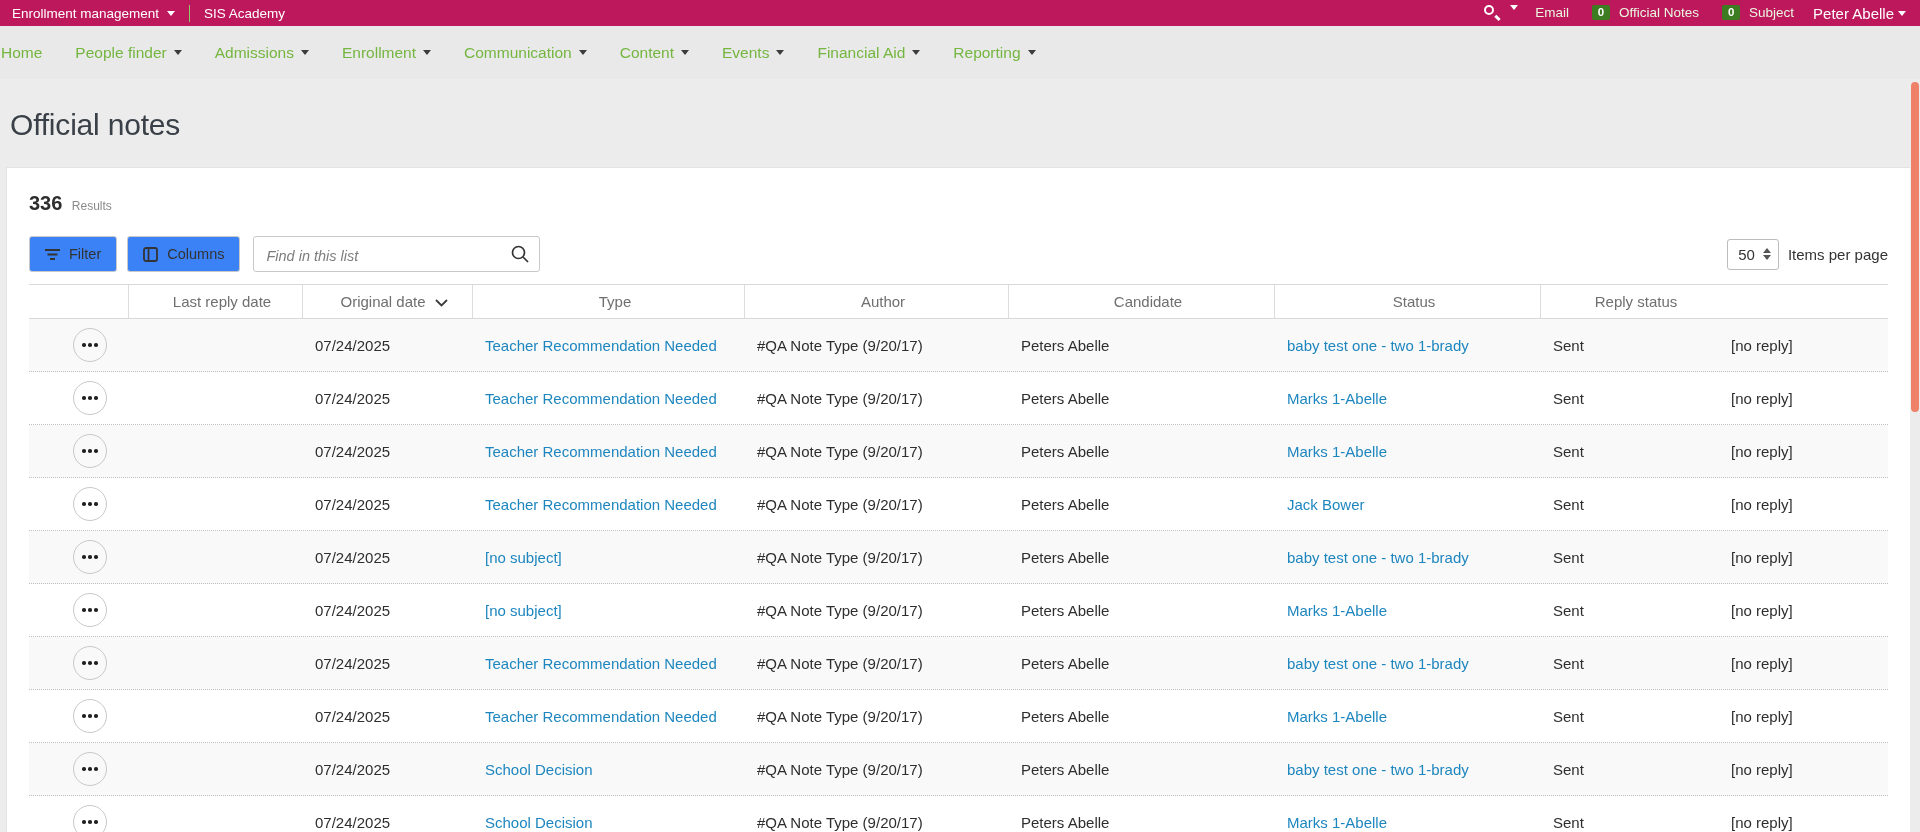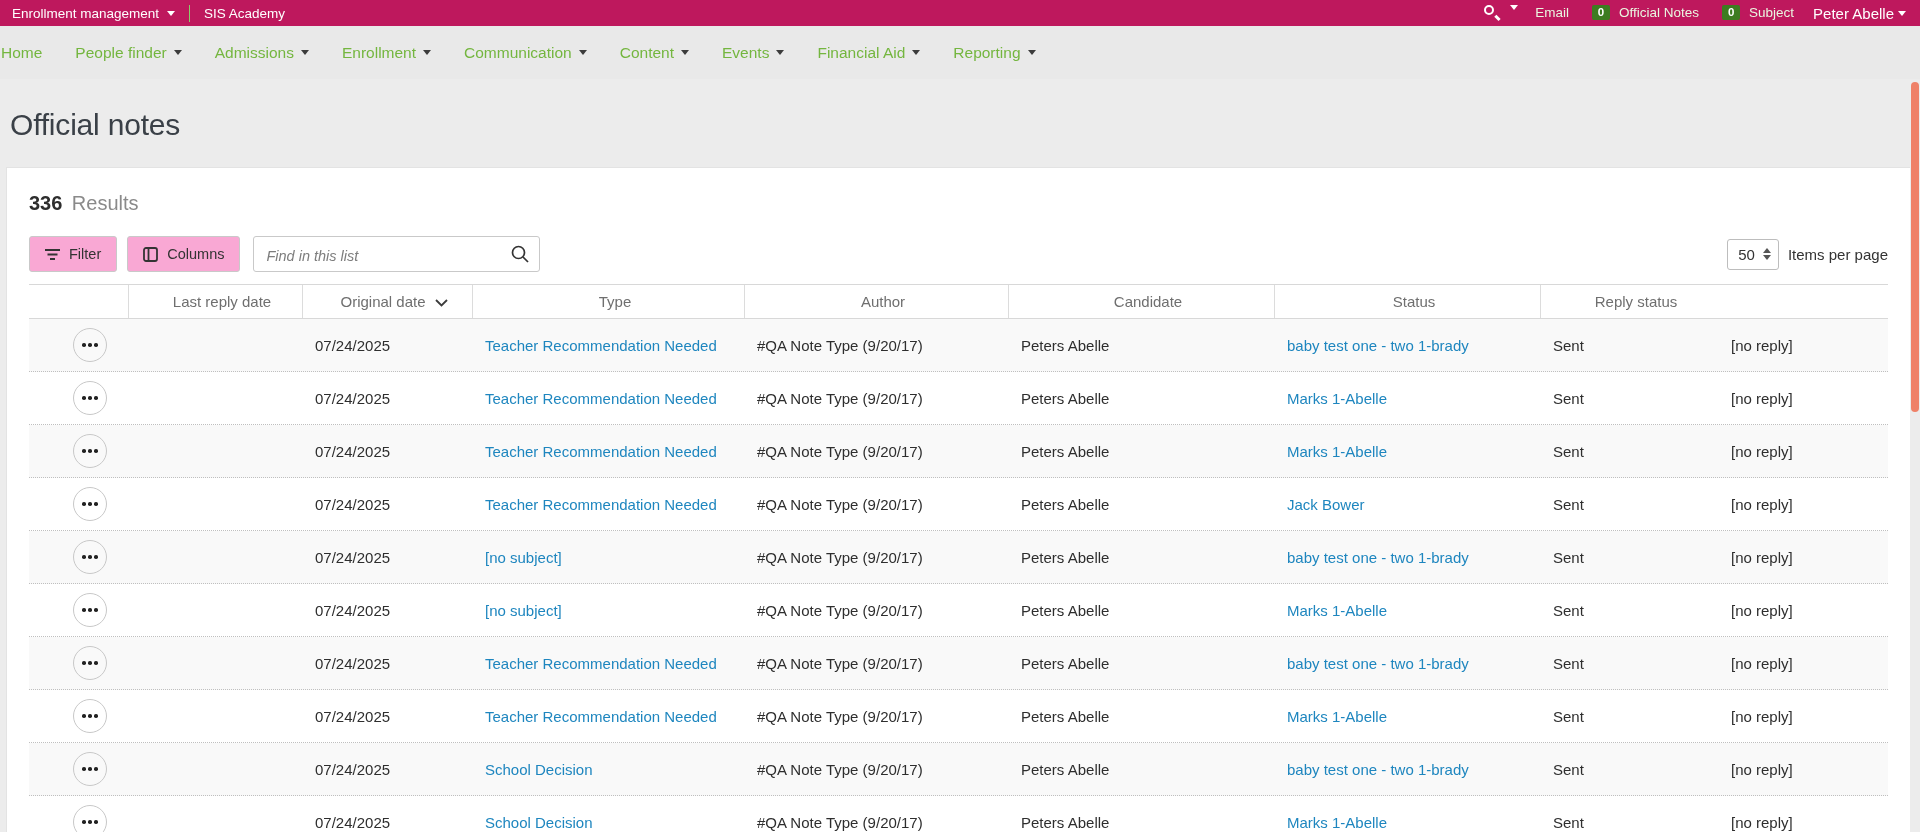--- a/index.html
+++ b/index.html
@@ -38,26 +38,26 @@
 
   
   .page-title { font-size:30px; color:#3a4047; font-weight:400;
     margin:29px 0 0 10px; letter-spacing:-0.2px; }
 
   .card { position:absolute; left:6px; top:167px; width:1905px; bottom:0;
     background:#fff; border:1px solid #e3e3e3; border-bottom:none; overflow:hidden; }
 
   .results { padding:24px 22px 0 22px; }
   .results .count { font-size:20px; font-weight:bold; color:#2e2e2e; }
-  .results .word { font-size:20px; color:#8a8a8a; margin-left:5px; }
+  .results .word { font-size:12px; color:#8a8a8a; margin-left:5px; }
 
   
   .toolbar { margin:21px 22px 0 22px; display:flex; align-items:center; height:36px; }
   .btn { display:flex; align-items:center; gap:9px; border:1px solid #c9c9c9;
-    border-radius:3px; background:#f9a8d4; height:36px; padding:0 15px;
+    border-radius:3px; background:#3b82f6; height:36px; padding:0 15px;
     font-size:14.5px; color:#333; cursor:pointer; margin-right:10px;
     font-family:"Liberation Sans", sans-serif; }
   .btn svg { display:block; }
   .search-wrap { position:relative; margin-left:3px; }
   .search-wrap input { width:287px; height:36px; border:1px solid #c9c9c9;
     border-radius:3px; font-style:italic; font-size:14.5px; color:#444;
     padding:4px 36px 0 12px; font-family:"Liberation Sans", sans-serif; outline:none; }
   .search-wrap input::placeholder { color:#7d7d7d; }
   .search-wrap .mag { position:absolute; right:10px; top:8px; }
   .toolbar .grow { flex:1; }

